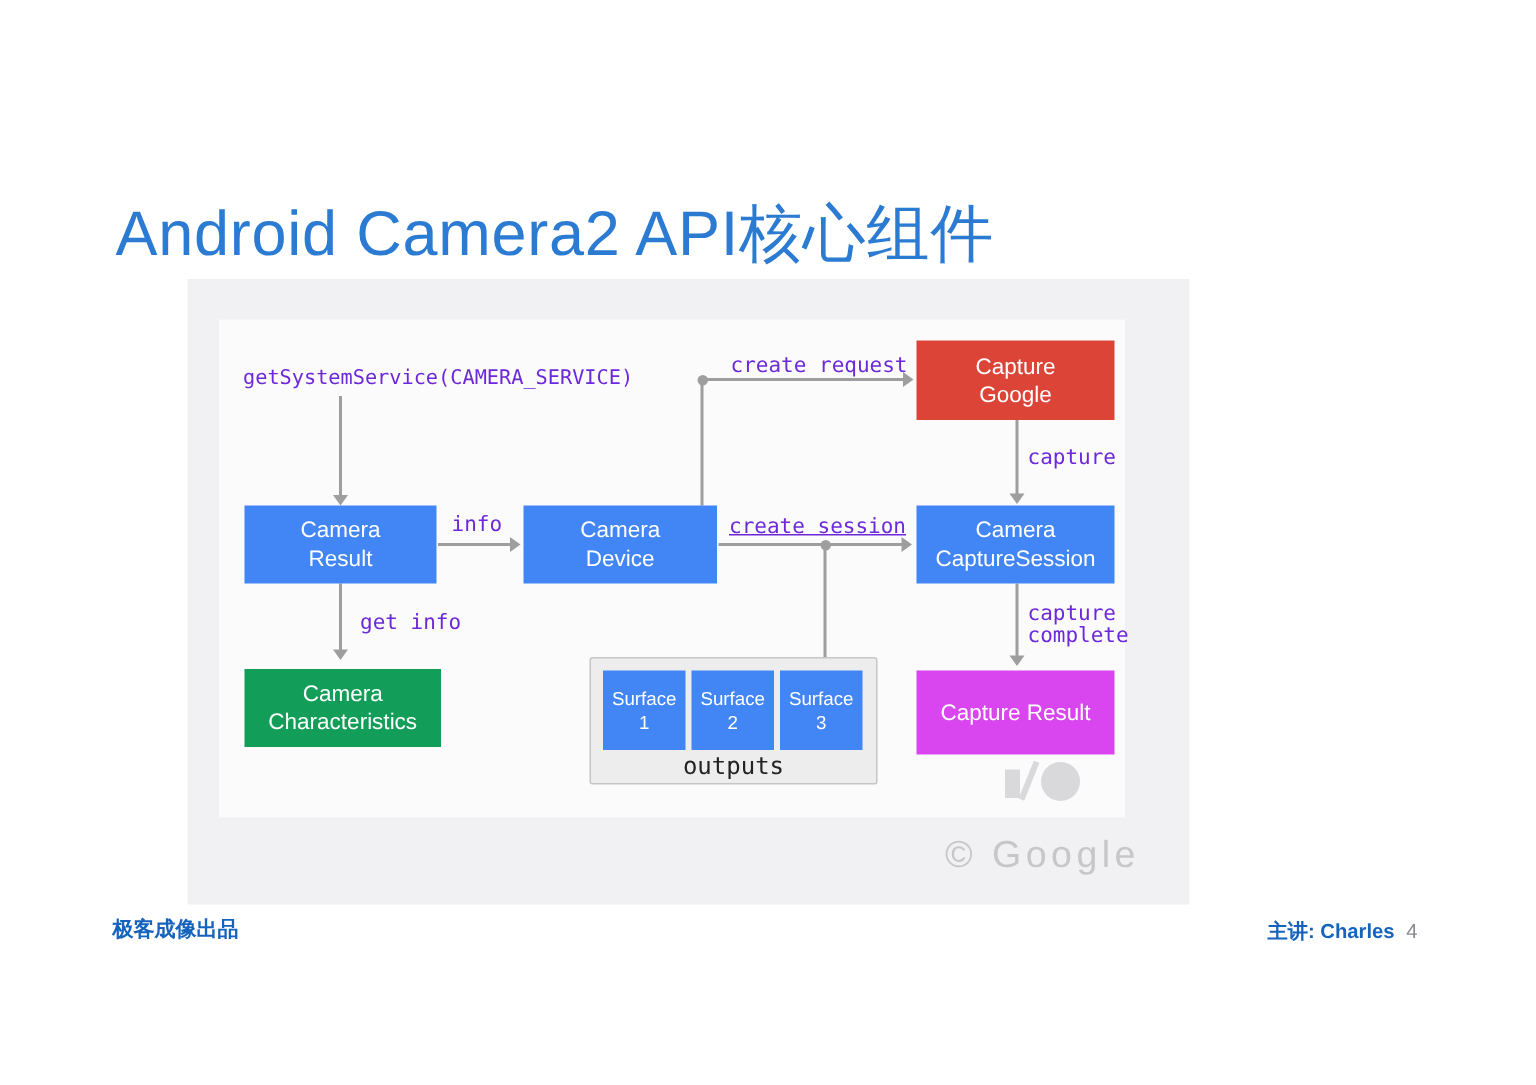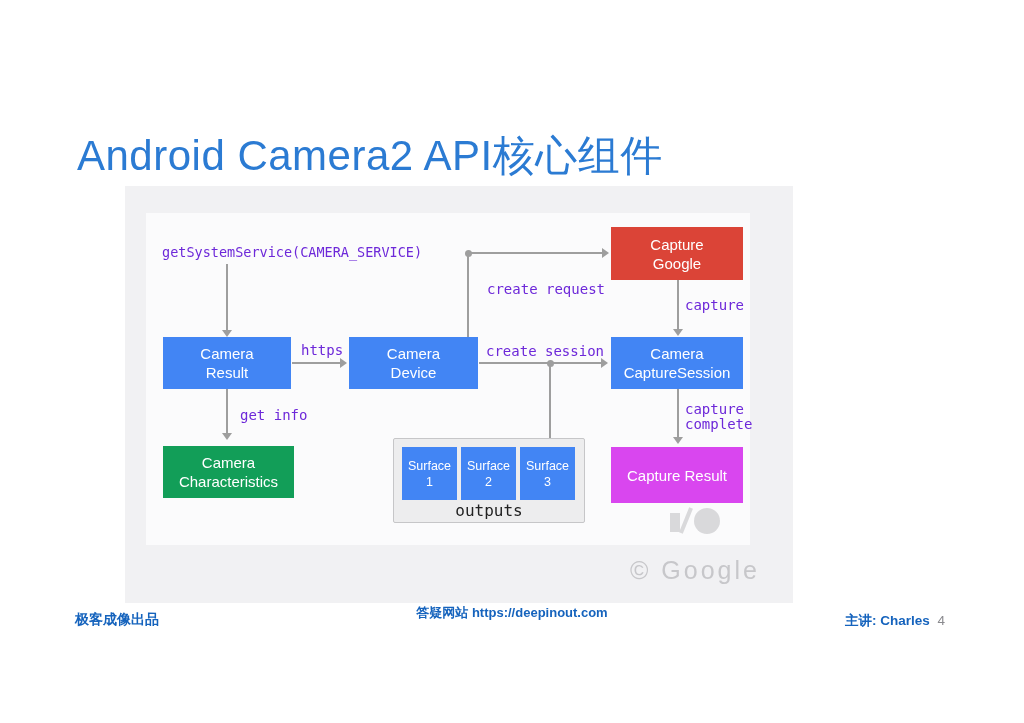--- a/index.html
+++ b/index.html
@@ -29,23 +29,23 @@
   .n-request   { left:611px; top:227px; width:132px; height:53px; }
   .n-session   { left:611px; top:337px; width:132px; height:52px; }
   .n-charact   { left:163px; top:446px; width:131px; height:52px; }
   .n-result    { left:611px; top:447px; width:132px; height:56px; }
 
   
   .elabel { font-family:"DejaVu Sans Mono", monospace; color:#6d28d9;
             font-size:14px; white-space:nowrap; }
   .l-syscall  { left:162px; top:244px; font-size:13.5px; }
   .l-open     { left:301px; top:342px; }
-  .l-creq     { left:487px; top:236px;margin-top:45px; }
+  .l-creq     { left:487px; top:236px; }
   .l-capture  { left:685px; top:297px; }
-  .l-csess    { left:486px; top:343px; }
+  .l-csess    { left:486px; top:343px;text-decoration:underline; }
   .l-getinfo  { left:240px; top:407px; }
   .l-capcomp  { left:685px; top:402px; line-height:15px; }
 
   
   .vline { width:2px; background:#9e9e9e; }
   .hline { height:2px; background:#9e9e9e; }
   .v-sys      { left:226px; top:264px; height:67px; }
   .v-creq     { left:467px; top:253px; height:84px; }
   .h-creq     { left:467px; top:252px; width:136px; }
   .h-open     { left:292px; top:362px; width:48px; }
@@ -123,21 +123,21 @@
 <div class="abs arr-right a-open"></div>
 <div class="abs arr-right a-creq"></div>
 <div class="abs arr-down a-capture"></div>
 <div class="abs arr-right a-csess"></div>
 <div class="abs arr-down a-getinfo"></div>
 <div class="abs arr-down a-capcomp"></div>
 
 <div class="abs dot d-creq"></div>
 <div class="abs dot d-csess"></div>
 
-<div class="abs elabel l-open">https</div>
+<div class="abs elabel l-open">info</div>
 <div class="abs elabel l-creq">create request</div>
 <div class="abs elabel l-capture">capture</div>
 <div class="abs elabel l-csess">create session</div>
 <div class="abs elabel l-getinfo">get info</div>
 <div class="abs elabel l-capcomp">
   <div>capture</div>
   <div>complete</div>
 </div>
 
 <div class="abs node node-blue n-manager">
@@ -181,18 +181,17 @@
 
 <div class="abs io-logo">
   <div class="io-i"></div>
   <div class="io-slash"></div>
   <div class="io-o"></div>
 </div>
 <div class="abs google-watermark">© Google</div>
 
 <div class="abs footer-left">极客成像出品</div>
 <div class="abs footer-center">
-  <div>答疑网站 https://deepinout.com</div>
 </div>
 <div class="abs footer-right">
   <span class="speaker">主讲: Charles</span>
   <span class="pagenum">4</span>
 </div>
 
 </body></html>

